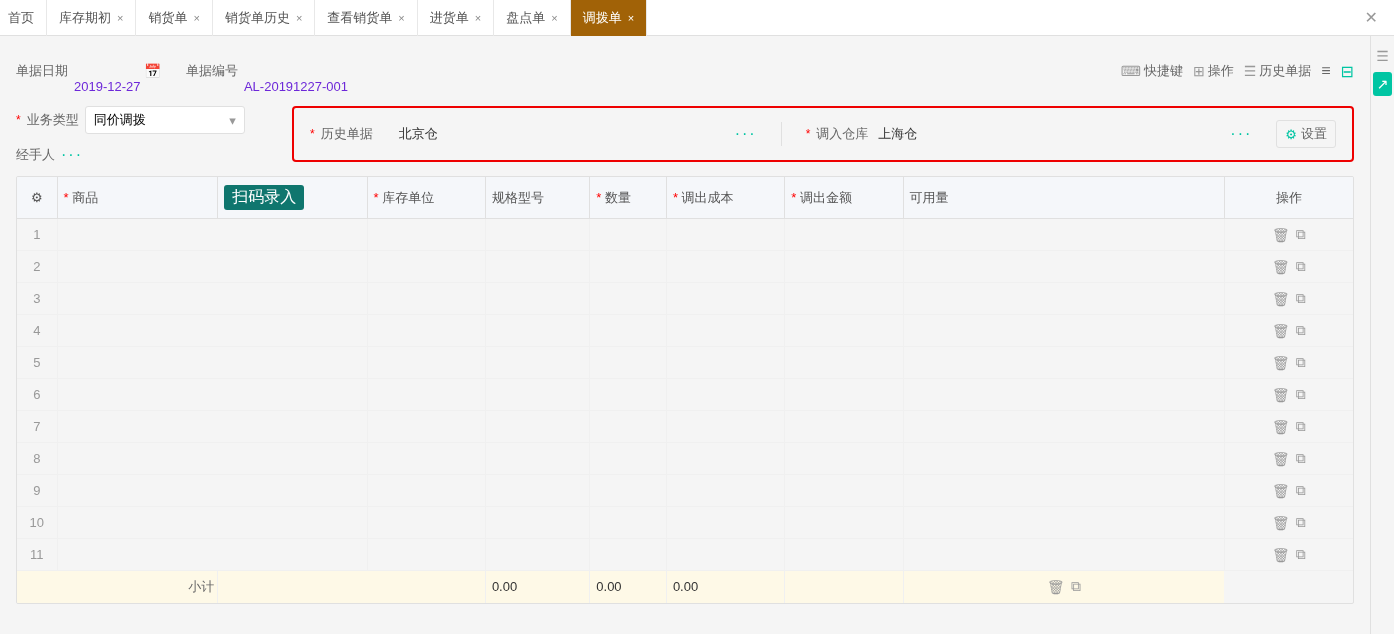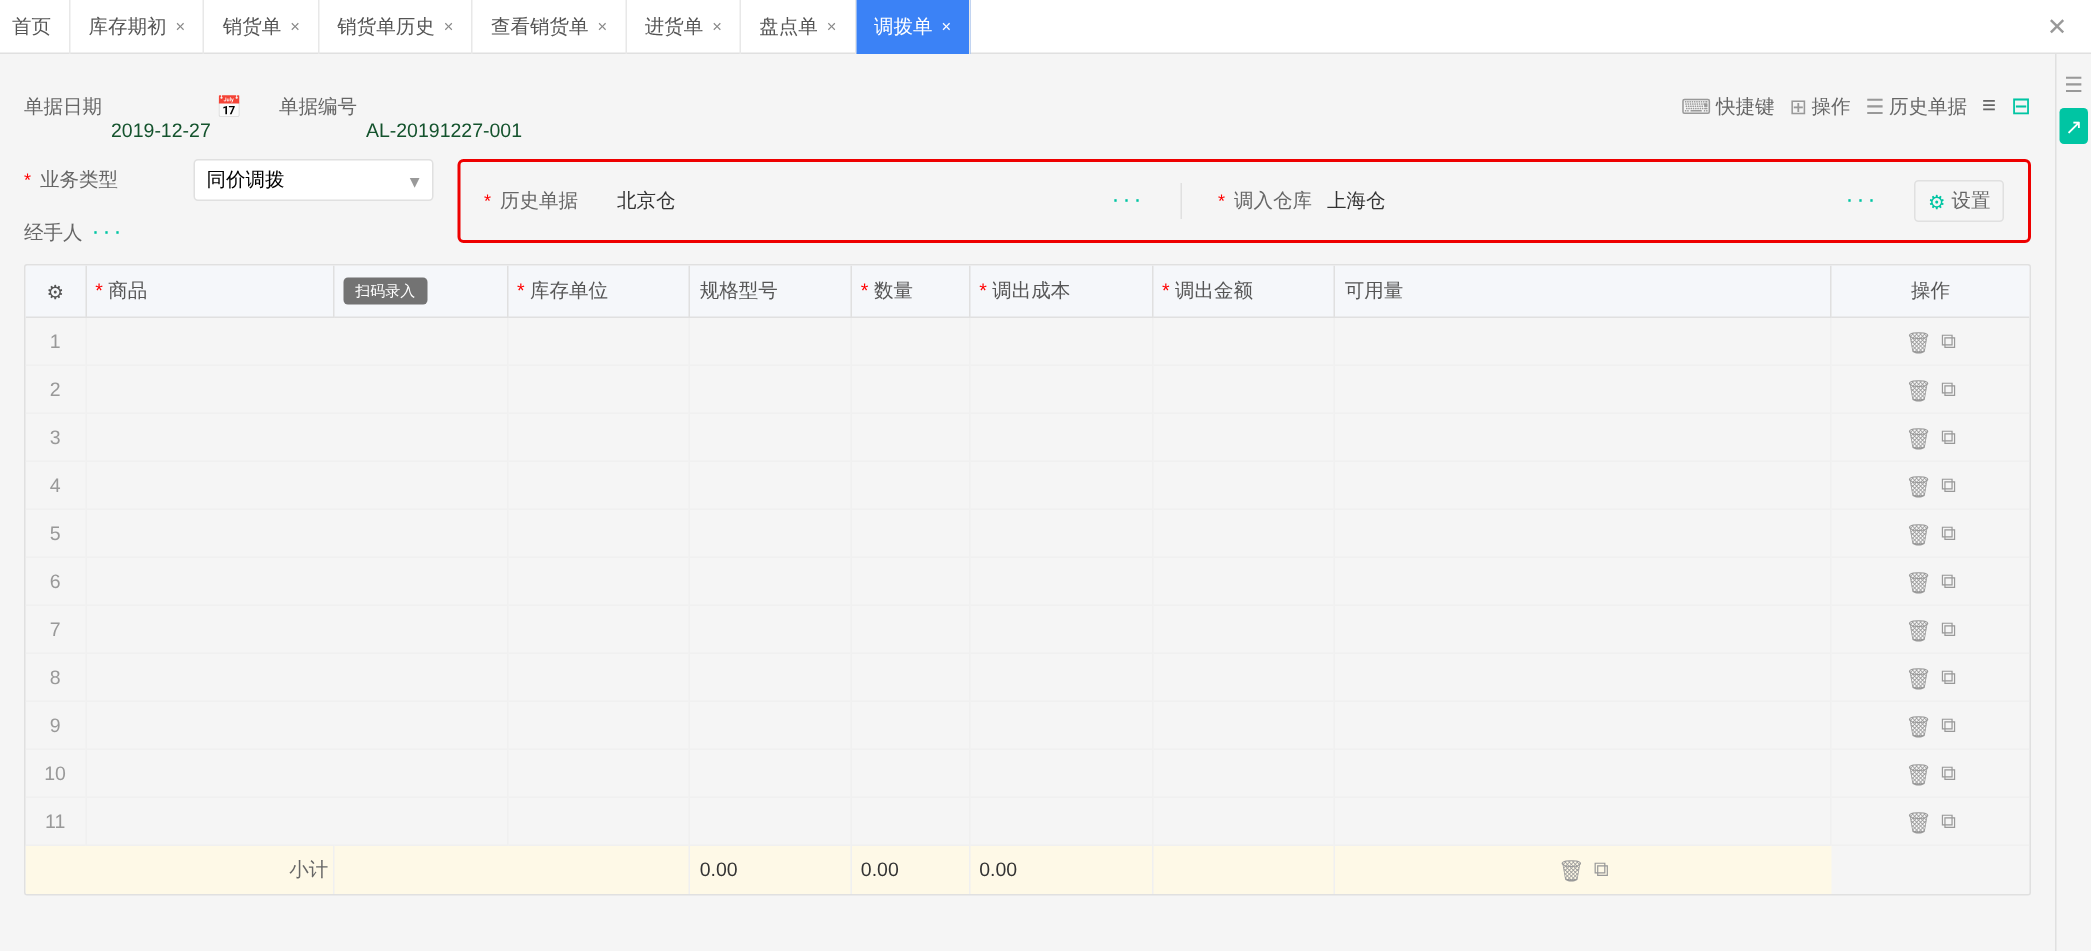--- a/index.html
+++ b/index.html
@@ -20,21 +20,21 @@
       padding: 4px 12px;
       height: 36px;
       cursor: pointer;
       color: #555;
       border-right: 1px solid #e8e8e8;
       white-space: nowrap;
       font-size: 13px;
     }
     .tab:first-child { padding-left: 0; }
     .tab.active {
-      background: #3b82f6;
+      background: #a16207;
       color: #fff;
       border-radius: 0;
     }
     .tab .close-icon {
       margin-left: 6px;
       font-size: 11px;
       color: inherit;
       opacity: 0.7;
     }
     .tab.active .close-icon { color: #fff; opacity: 1; }
@@ -58,21 +58,21 @@
       display: flex;
       align-items: center;
       margin-right: 24px;
     }
     .header-row .label {
       color: #666;
       margin-right: 6px;
       white-space: nowrap;
     }
     .header-row .value {
-      color: #14532d;
+      color: #6d28d9;
       font-weight: 500;
       margin-top: 31px;
     }
     .header-row .cal-icon {
       color: #00c5a3;
       margin-left: 4px;
       font-size: 14px;
     }
     .toolbar-right {
       margin-left: auto;
@@ -116,21 +116,20 @@
     }
     .field-dropdown {
       display: flex;
       align-items: center;
       border: 1px solid #e0e0e0;
       border-radius: 3px;
       padding: 4px 8px;
       min-width: 150px;
       cursor: pointer;
       background: #fff;
-      margin-left: 44px;
     }
     .field-dropdown .arrow { margin-left: auto; color: #999; }
     .dots-btn {
       color: #00c5a3;
       cursor: pointer;
       font-size: 16px;
       letter-spacing: 2px;
     }
 
     
@@ -215,26 +214,26 @@
       justify-content: center;
     }
     .ops-icon {
       cursor: pointer;
       color: #999;
       font-size: 14px;
     }
 
     
     .scan-btn {
-      background: #737373;
+      background: #0f766e;
       color: #fff;
       border: none;
       border-radius: 3px;
       padding: 2px 8px;
-      font-size: 10px;
+      font-size: 16px;
       cursor: pointer;
       white-space: nowrap;
       text-align: center;
     }
 
     
     .th-gear {
       width: 40px;
       text-align: center;
     }

